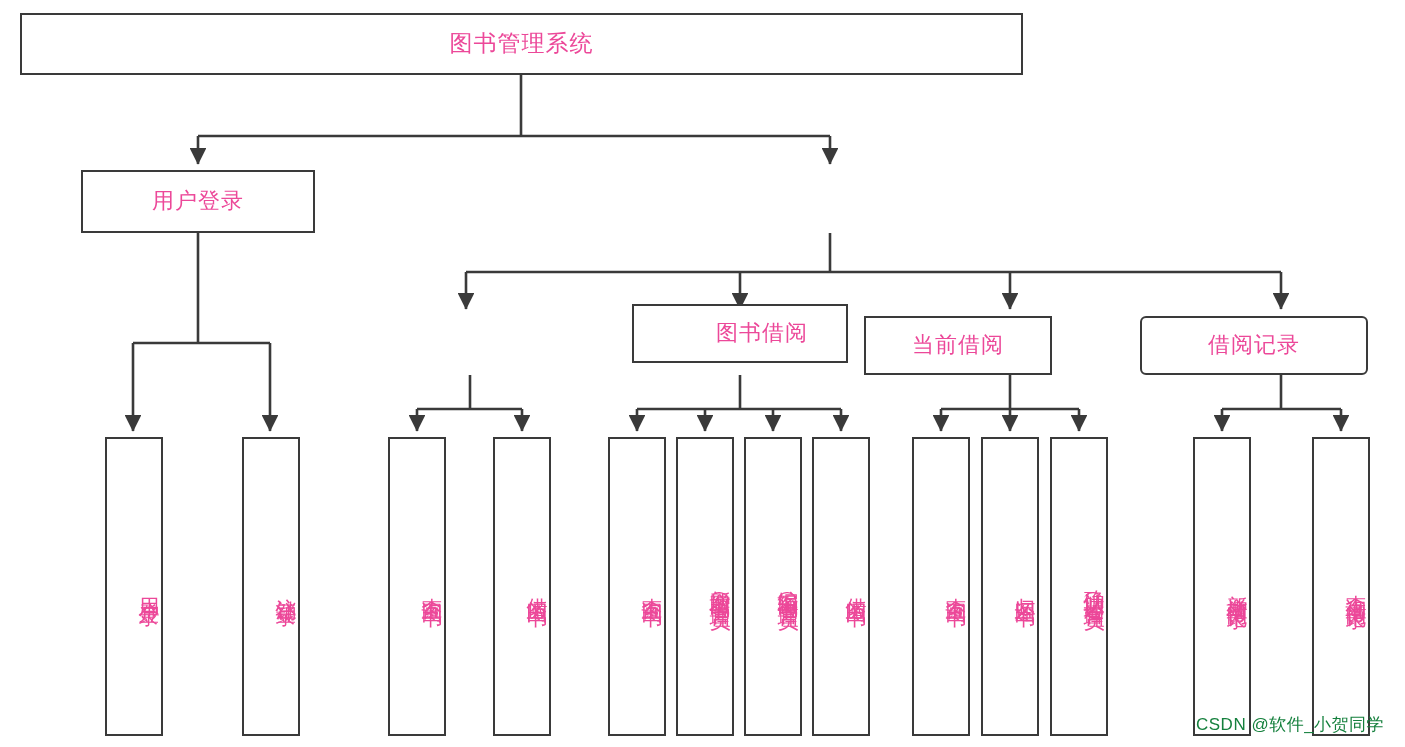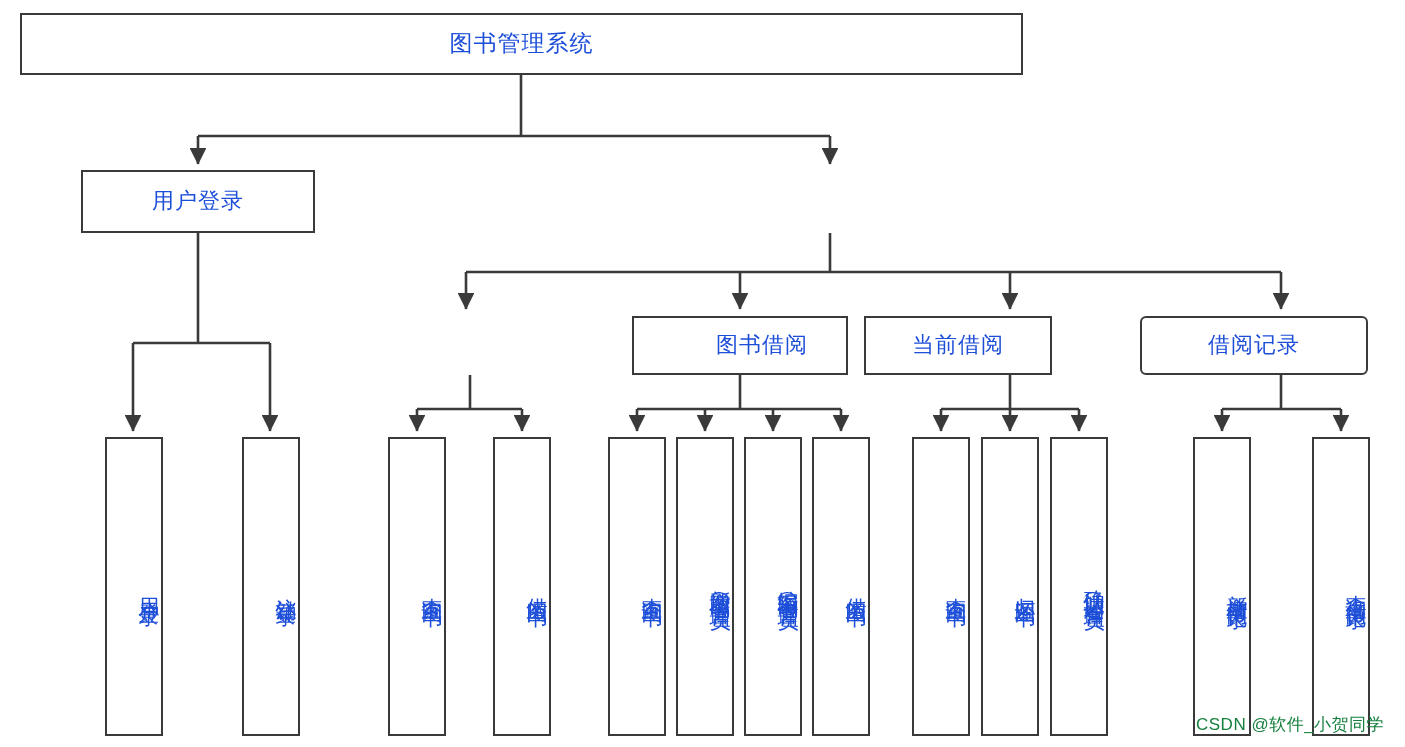--- a/index.html
+++ b/index.html
@@ -22,21 +22,21 @@
     left: 0;
     top: 0;
     width: 1405px;
     height: 747px;
   }
   .node {
     position: absolute;
     box-sizing: border-box;
     border: 2.5px solid #3a3a3a;
     background: #ffffff;
-    color: #1d4ed8;
+    color: #ec4899;
     display: flex;
     align-items: center;
     justify-content: center;
     text-align: center;
   }
   .node.horiz {
     font-size: 22px;
     letter-spacing: 1px;
     line-height: 1.2;
   }
@@ -117,21 +117,21 @@
       <path d="M 1341 409 L 1341 431" marker-end="url(#arrow)"></path>
     </g>
   </svg>
 
   <div class="node horiz root" style="left:20px; top:13px; width:1003px; height:62px;">图书管理系统</div>
 
   <div class="node horiz" style="left:81px; top:170px; width:234px; height:63px;">用户登录</div>
 
 
 
-  <div class="node horiz" style="left:632px; top:316px; width:216px; height:59px;padding-left:44px;">图书借阅</div>
+  <div class="node horiz" style="left:632px; top:304px; width:216px; height:59px;padding-left:44px;">图书借阅</div>
 
   <div class="node horiz" style="left:864px; top:316px; width:188px; height:59px;">当前借阅</div>
 
   <div class="node horiz" style="left:1140px; top:316px; width:228px; height:59px;border-radius:6px;">借阅记录</div>
 
   <div class="node vert" style="left:105px; top:437px; width:58px; height:299px;">用户登录</div>
 
   <div class="node vert" style="left:242px; top:437px; width:58px; height:299px;">注销登录</div>
 
   <div class="node vert" style="left:388px; top:437px; width:58px; height:299px;">查询图书</div>

